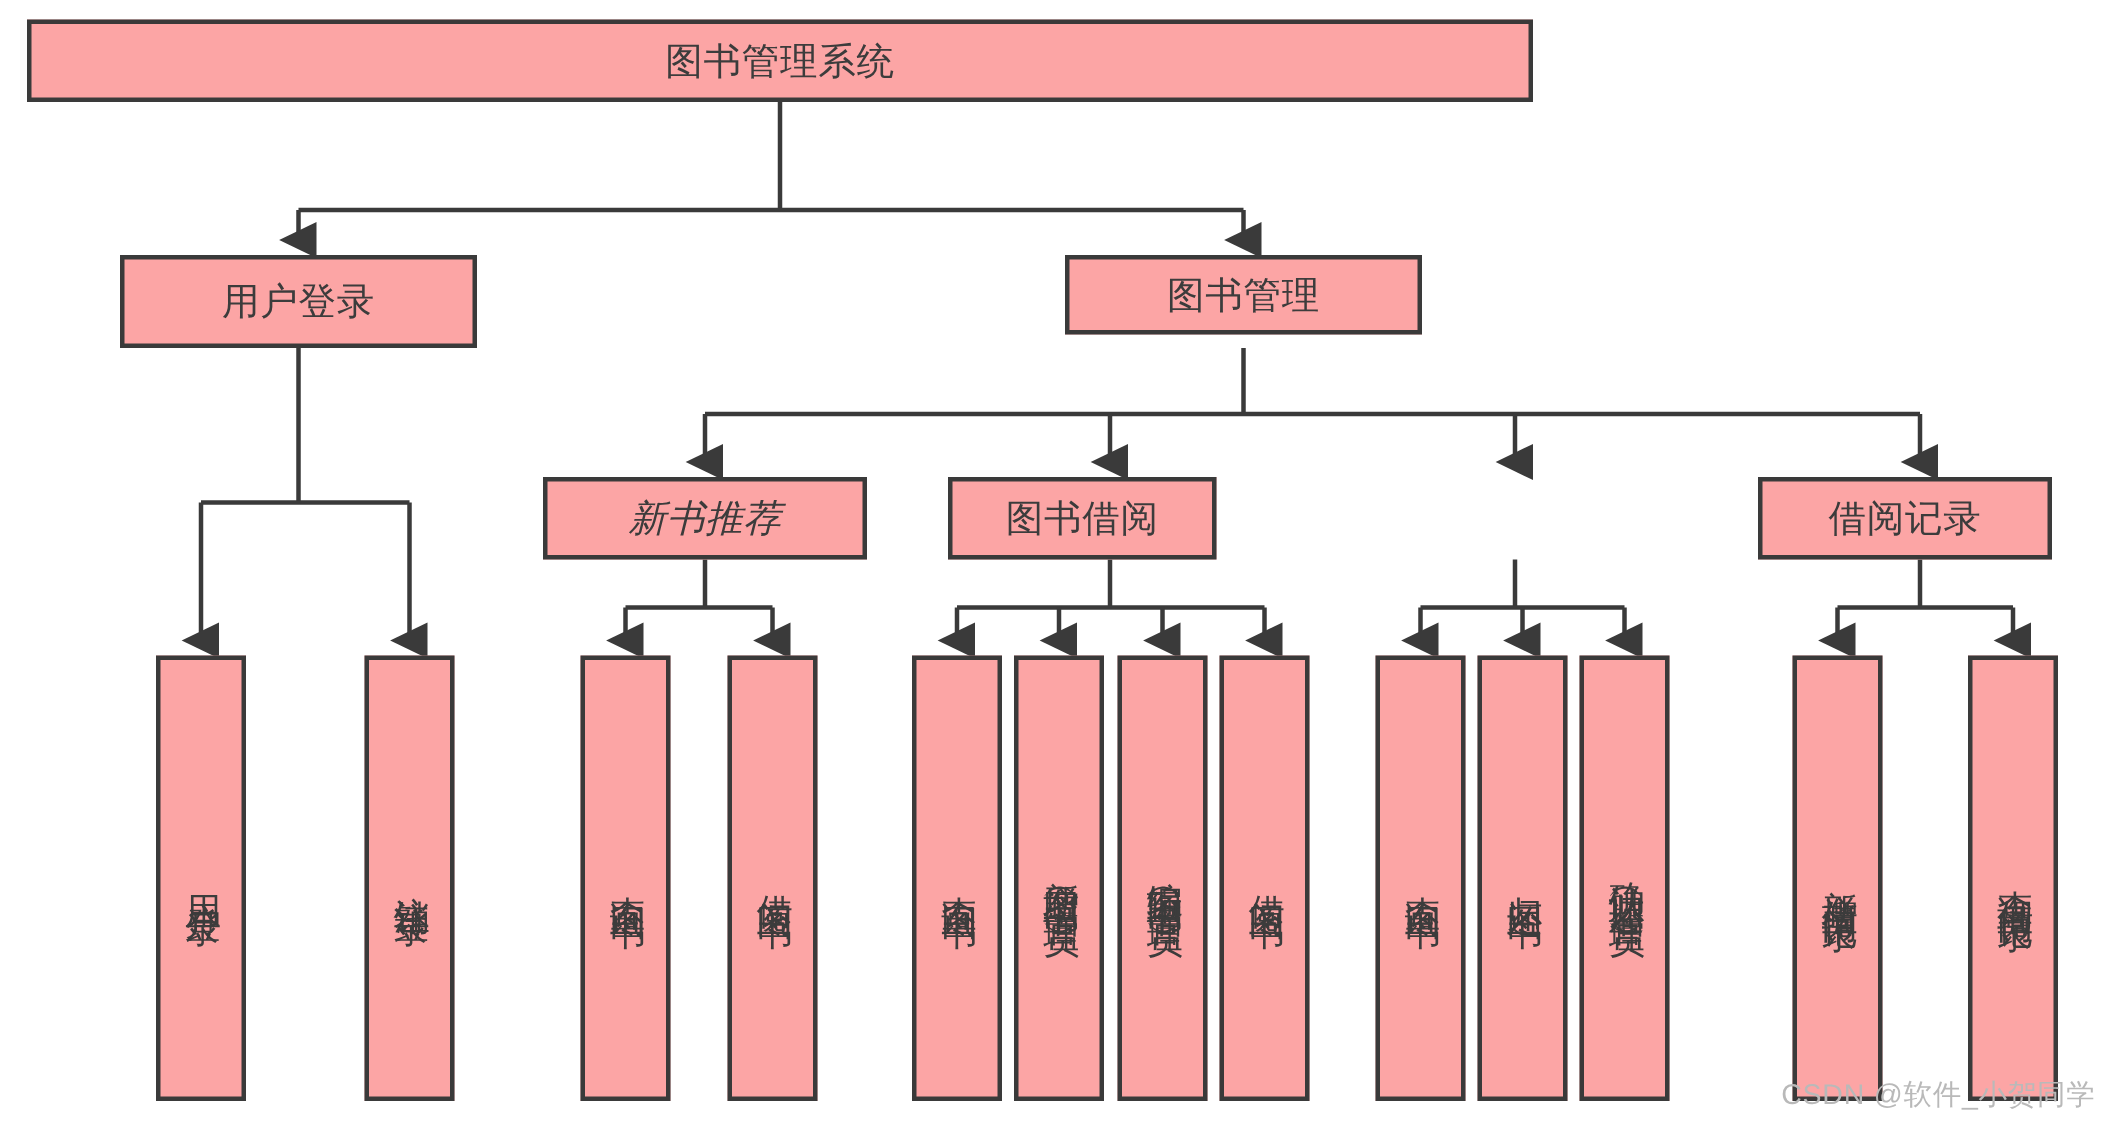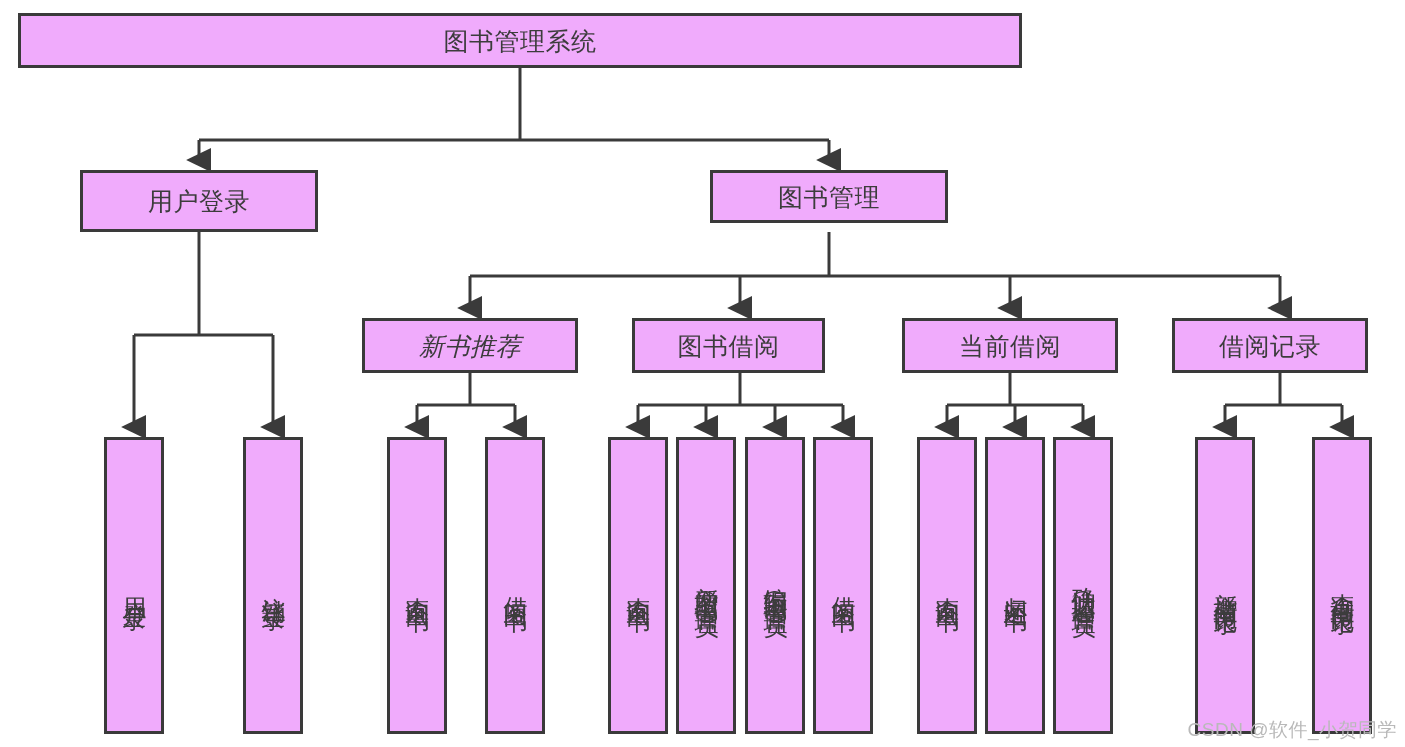--- a/index.html
+++ b/index.html
@@ -21,21 +21,21 @@
     position: absolute;
     top: 0;
     left: 0;
     width: 1405px;
     height: 747px;
     display: block;
   }
   .node-box {
     position: absolute;
     box-sizing: border-box;
-    background: #f0abfc;
+    background: #fca5a5;
     border: 3px solid #3a3a3a;
     display: flex;
     align-items: center;
     justify-content: center;
     overflow: hidden;
   }
   .node-label {
     color: #3c3c3c;
     font-size: 25px;
     line-height: 1.12;
@@ -120,25 +120,22 @@
   <div class="node-box level-1" style="left: 80px; top: 170px; width: 238px; height: 62px;">
     <span class="node-label">用户登录</span>
   </div>
   <div class="node-box level-1" style="left: 710px; top: 170px; width: 238px; height: 53px;">
     <span class="node-label">图书管理</span>
   </div>
 
   <div class="node-box level-2" style="left: 362px; top: 318px; width: 216px; height: 55px; font-style: italic;">
     <span class="node-label">新书推荐</span>
   </div>
-  <div class="node-box level-2" style="left: 632px; top: 318px; width: 193px; height: 55px;">
+  <div class="node-box level-2" style="left: 632px; top: 318px; width: 179px; height: 55px;">
     <span class="node-label">图书借阅</span>
-  </div>
-  <div class="node-box level-2" style="left: 902px; top: 318px; width: 216px; height: 55px;">
-    <span class="node-label">当前借阅</span>
   </div>
   <div class="node-box level-2" style="left: 1172px; top: 318px; width: 196px; height: 55px;">
     <span class="node-label">借阅记录</span>
   </div>
 
   <div class="node-box leaf vertical" style="left: 104px; top: 437px; width: 60px; height: 297px;">
     <span class="node-label">用户登录</span>
   </div>
   <div class="node-box leaf vertical" style="left: 243px; top: 437px; width: 60px; height: 297px;">
     <span class="node-label">注销登录</span>

